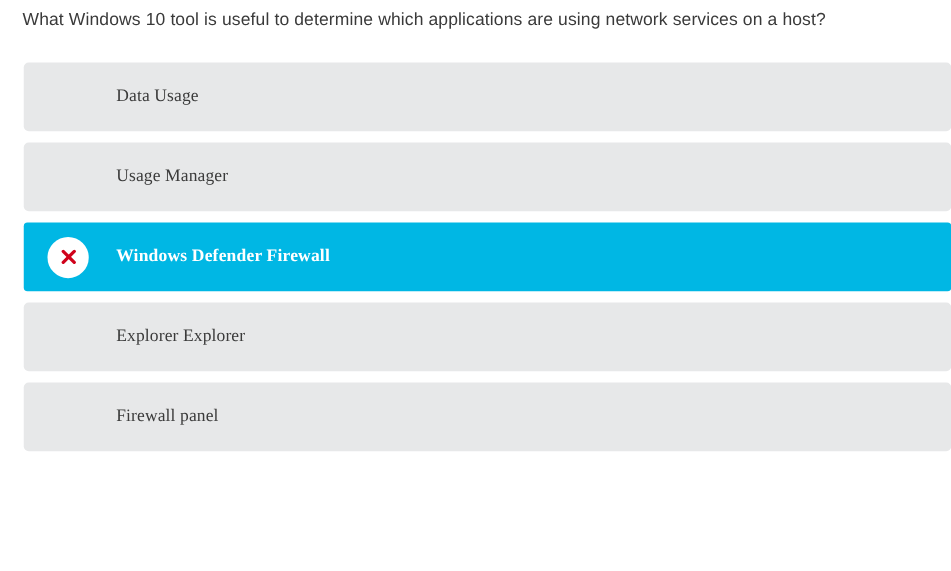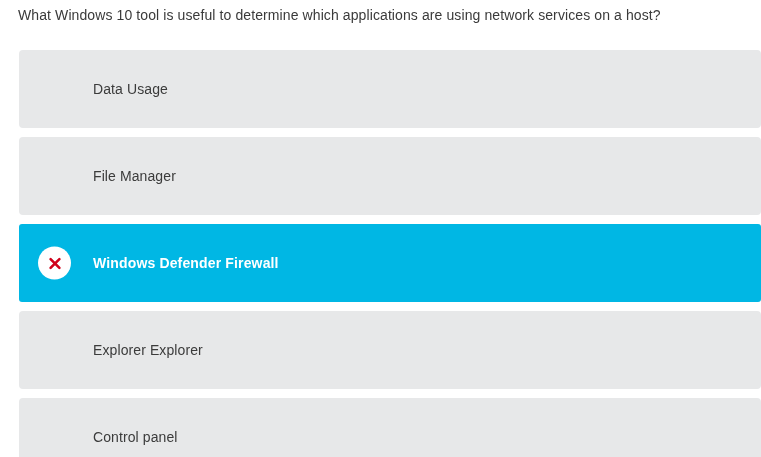--- a/index.html
+++ b/index.html
@@ -33,26 +33,27 @@
   }
   .options {
     position: absolute;
     left: 19px;
     top: 50px;
     width: 742px;
   }
   .option {
     position: relative;
     box-sizing: border-box;
-    height: 78px;
+    height: 55px;
     margin-bottom: 9px;
     background: #e7e8e9;
     border-radius: 4px;
     display: flex;
     align-items: center;
+    font-family: Liberation Serif, serif;
   }
   .option.selected {
     background: #00b7e4;
     border-radius: 3px;
   }
   .option-marker {
     position: absolute;
     left: 19px;
     top: 50%;
     transform: translateY(-50%);
@@ -90,37 +91,37 @@
 
   <div class="options">
 
     <div class="option plain">
 
       <span class="option-label">Data Usage</span>
     </div>
 
     <div class="option plain">
 
-      <span class="option-label">File Manager</span>
+      <span class="option-label">Usage Manager</span>
     </div>
 
     <div class="option selected">
       <span class="option-marker">
         <svg width="18" height="18" viewBox="0 0 18 18" aria-hidden="true">
           <line x1="4.6" y1="4.6" x2="13.4" y2="13.4" stroke="#d0021b" stroke-width="2.6" stroke-linecap="round"></line>
           <line x1="13.4" y1="4.6" x2="4.6" y2="13.4" stroke="#d0021b" stroke-width="2.6" stroke-linecap="round"></line>
         </svg>
       </span>
       <span class="option-label">Windows Defender Firewall</span>
     </div>
 
     <div class="option plain">
 
       <span class="option-label">Explorer Explorer</span>
     </div>
 
     <div class="option plain">
 
-      <span class="option-label">Control panel</span>
+      <span class="option-label">Firewall panel</span>
     </div>
 
   </div>
 </div>
 
 </body></html>

